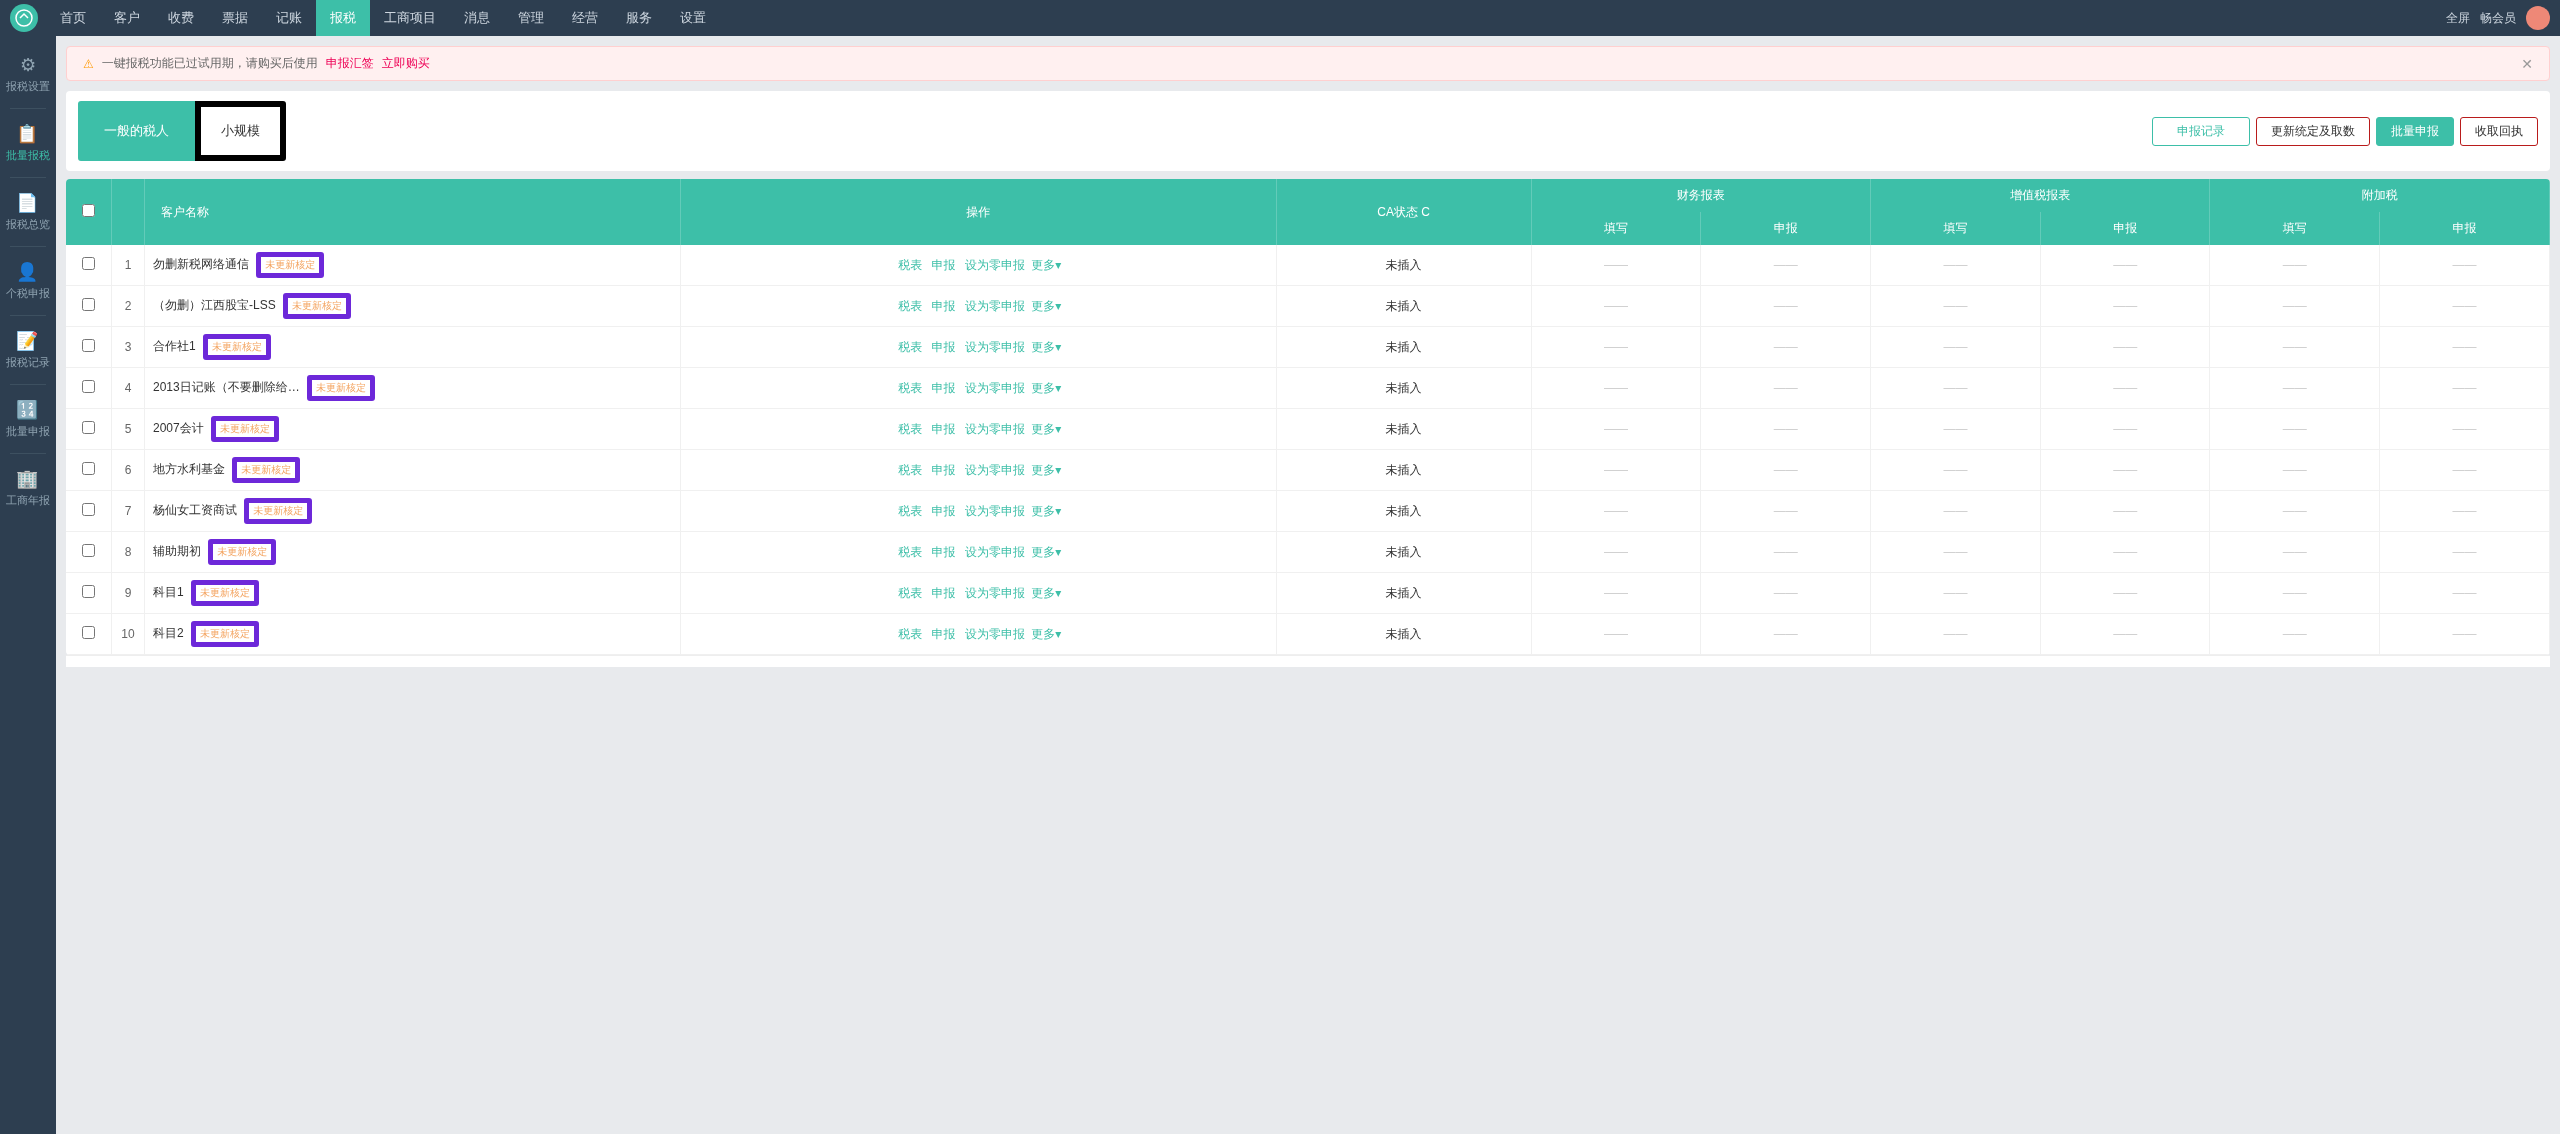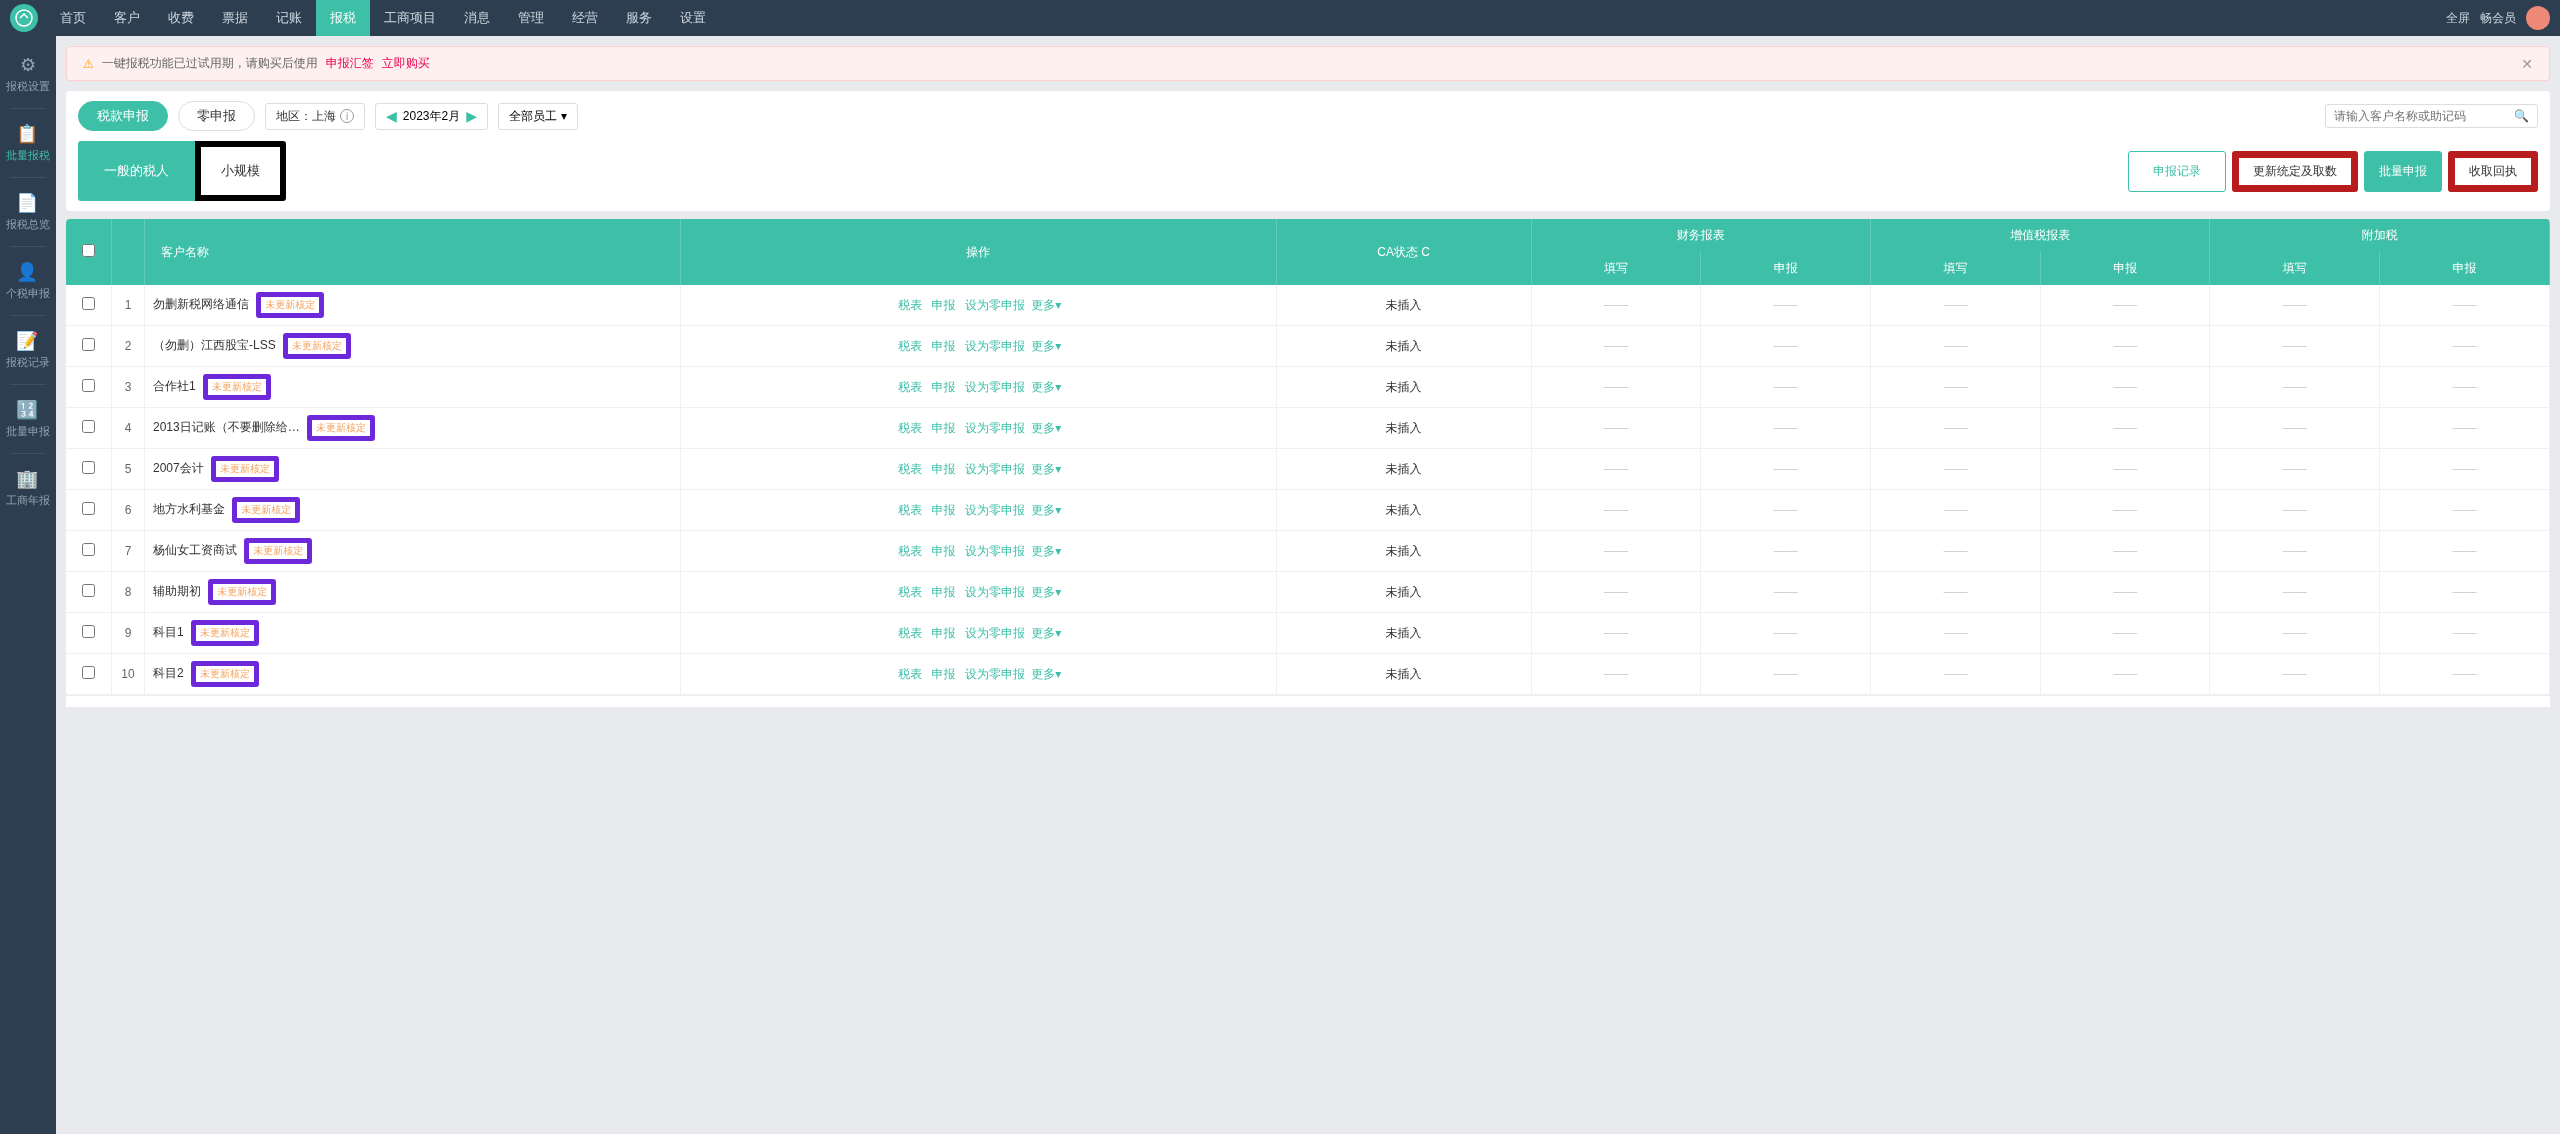--- a/index.html
+++ b/index.html
@@ -199,21 +199,21 @@
       padding: 5px 14px;
       border: 1px solid #3dbfa8;
       border-radius: 3px;
       color: white;
       background: #3dbfa8;
       cursor: pointer;
       font-size: 12px;
     }
     .btn-secondary {
       padding: 5px 14px;
-      border: 7px solid #b91c1c;
+      border: 1px solid #b91c1c;
       border-radius: 3px;
       color: #333;
       background: white;
       cursor: pointer;
       font-size: 12px;
       text-align: center;
     }
 
     
     .table-container {
@@ -368,41 +368,20 @@
     <div class="banner">
       <span class="warn-icon">⚠</span>
       <span>一键报税功能已过试用期，请购买后使用</span>
       <a href="#">申报汇签</a>
       <a href="#">立即购买</a>
       <span class="close-btn">✕</span>
     </div>
 
     <div class="toolbar">
 
-      <div class="toolbar-top">
-        <button class="tab-btn active">税款申报</button>
-        <button class="tab-btn">零申报</button>
-        <div class="location-tag">
-          <span>地区：上海</span>
-          <span class="info-icon">i</span>
-        </div>
-        <div class="date-nav">
-          <span class="arrow">◀</span>
-          <span>2023年2月</span>
-          <span class="arrow">▶</span>
-        </div>
-        <div class="employee-select">
-          <span>全部员工</span>
-          <span>▾</span>
-        </div>
-        <div class="search-box">
-          <input type="text" placeholder="请输入客户名称或助记码" style="">
-          <span>🔍</span>
-        </div>
-      </div>
 
       <div style="display:flex;align-items:center;">
         <div class="taxpayer-tabs">
           <button class="taxpayer-tab active">一般的税人</button>
           <button class="taxpayer-tab">小规模</button>
         </div>
         <div class="action-btns">
           <button class="btn-outline">申报记录</button>
           <button class="btn-secondary">更新统定及取数</button>
           <button class="btn-primary">批量申报</button>

